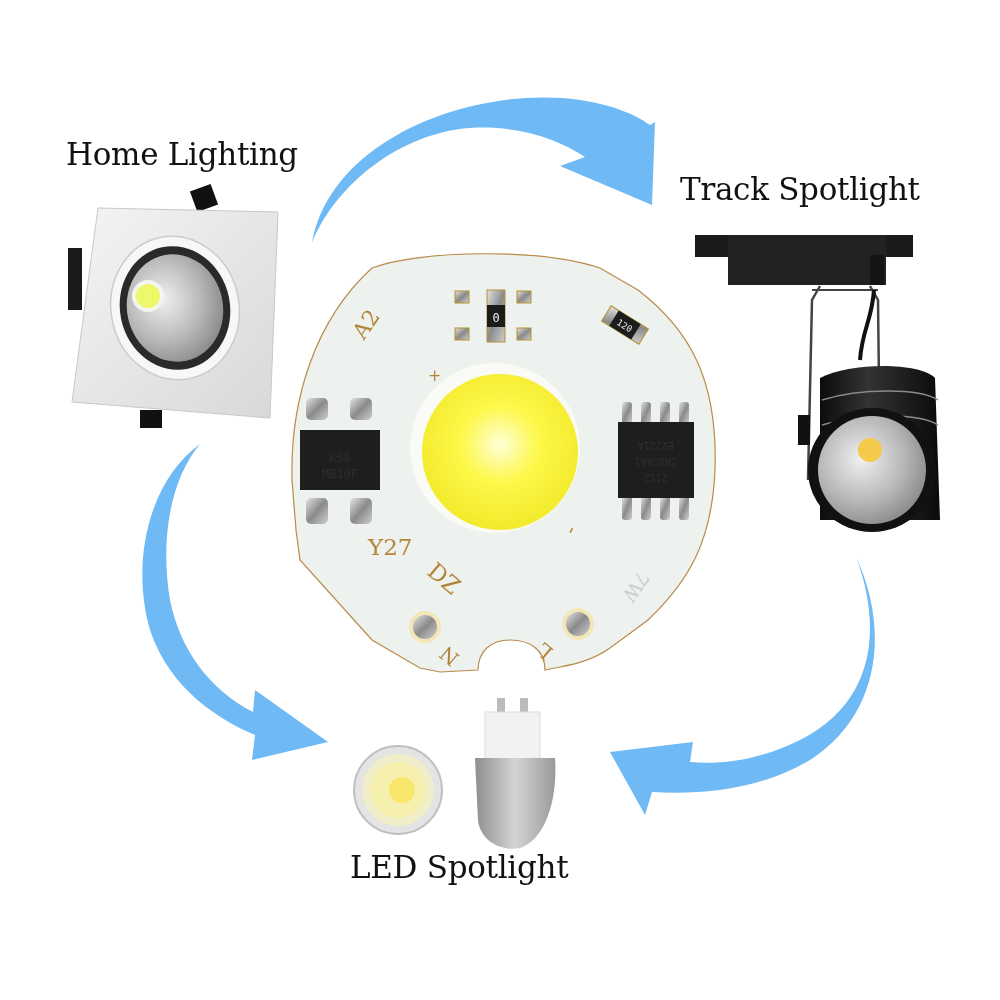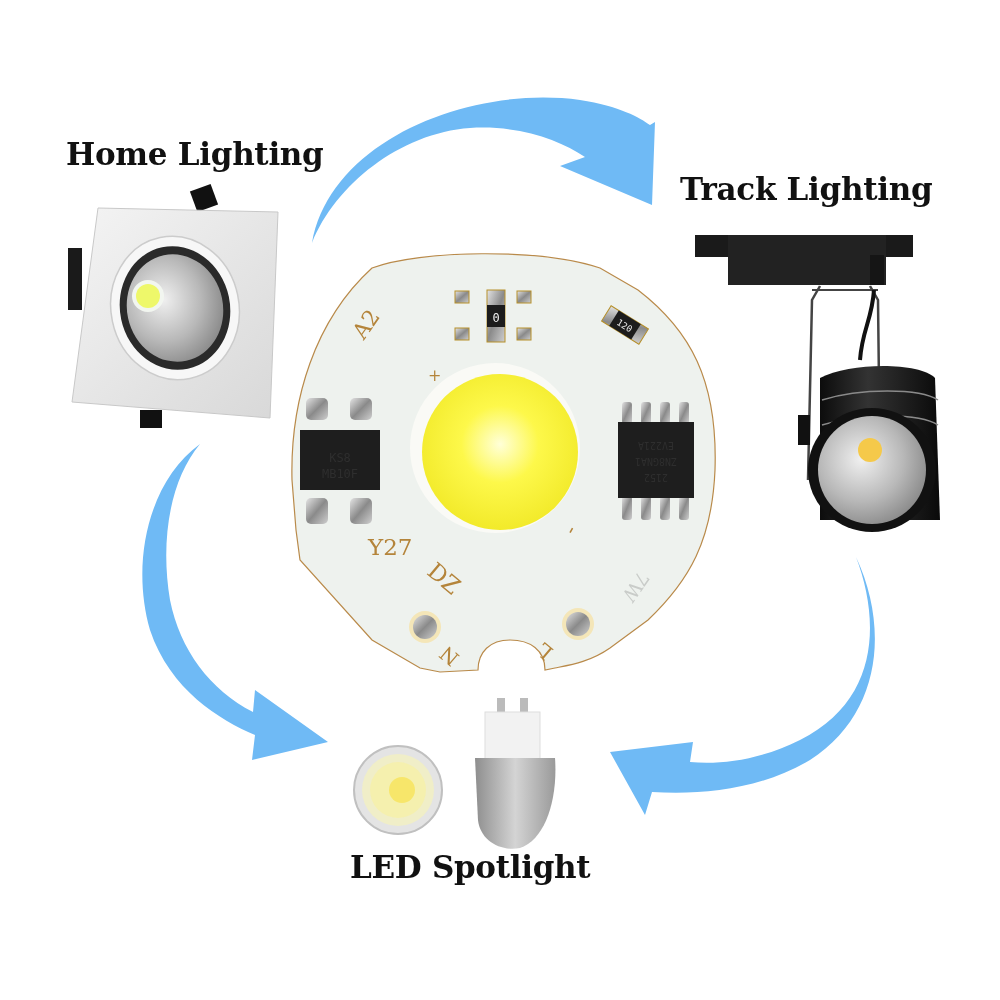--- a/index.html
+++ b/index.html
@@ -1,17 +1,17 @@
 <!DOCTYPE html>
 <html><head>
 <meta charset="utf-8">
 <style>
   html,body{margin:0;padding:0;background:#fff;}
   body{width:1000px;height:1000px;position:relative;overflow:hidden;font-family:"DejaVu Serif","Liberation Serif",serif;}
-  .label{position:absolute;font-family:"DejaVu Serif","Liberation Serif",serif;font-weight:bold;color:#111;font-size:31px;letter-spacing:-0.3px;white-space:nowrap;}
+  .label{position:absolute;font-family:"DejaVu Serif","Liberation Serif",serif;font-weight:normal;color:#111;font-size:31px;letter-spacing:-0.3px;white-space:nowrap;}
   svg{position:absolute;left:0;top:0;}
   .pcb-text{font-family:"DejaVu Serif","Liberation Serif",serif;fill:#b4843a;}
   .chip-text{font-family:"DejaVu Sans Mono","Liberation Mono",monospace;fill:#2e2e2e;}
 </style>
 </head>
 <body>
 
 <svg width="1000" height="1000" viewBox="0 0 1000 1000">
   <defs>
     <radialGradient id="ledGlow" cx="50%" cy="45%" r="55%">
@@ -155,14 +155,14 @@
     <text x="568" y="535" font-size="20" class="pcb-text" transform="rotate(-60 572 530)">-</text>
     <text x="368" y="555" font-size="23" class="pcb-text">Y27</text>
     <text x="428" y="583" font-size="23" class="pcb-text" transform="rotate(40 440 575)">DZ</text>
     <text x="622" y="575" font-size="19" class="pcb-text" style="fill:#c9ccc9" transform="rotate(125 632 577)">7W</text>
     <text x="446" y="663" font-size="20" class="pcb-text" transform="rotate(-140 452 657)">N</text>
     <text x="540" y="657" font-size="20" class="pcb-text" transform="rotate(-140 546 651)">L</text>
   </g>
 </svg>
 
 <div class="label" style="left:66px;top:136px;">Home Lighting</div>
-<div class="label" style="left:680px;top:171px;">Track Lighting</div>
+<div class="label" style="left:680px;top:171px;">Track Spotlight</div>
 <div class="label" style="left:350px;top:849px;">LED Spotlight</div>
 
 </body></html>

